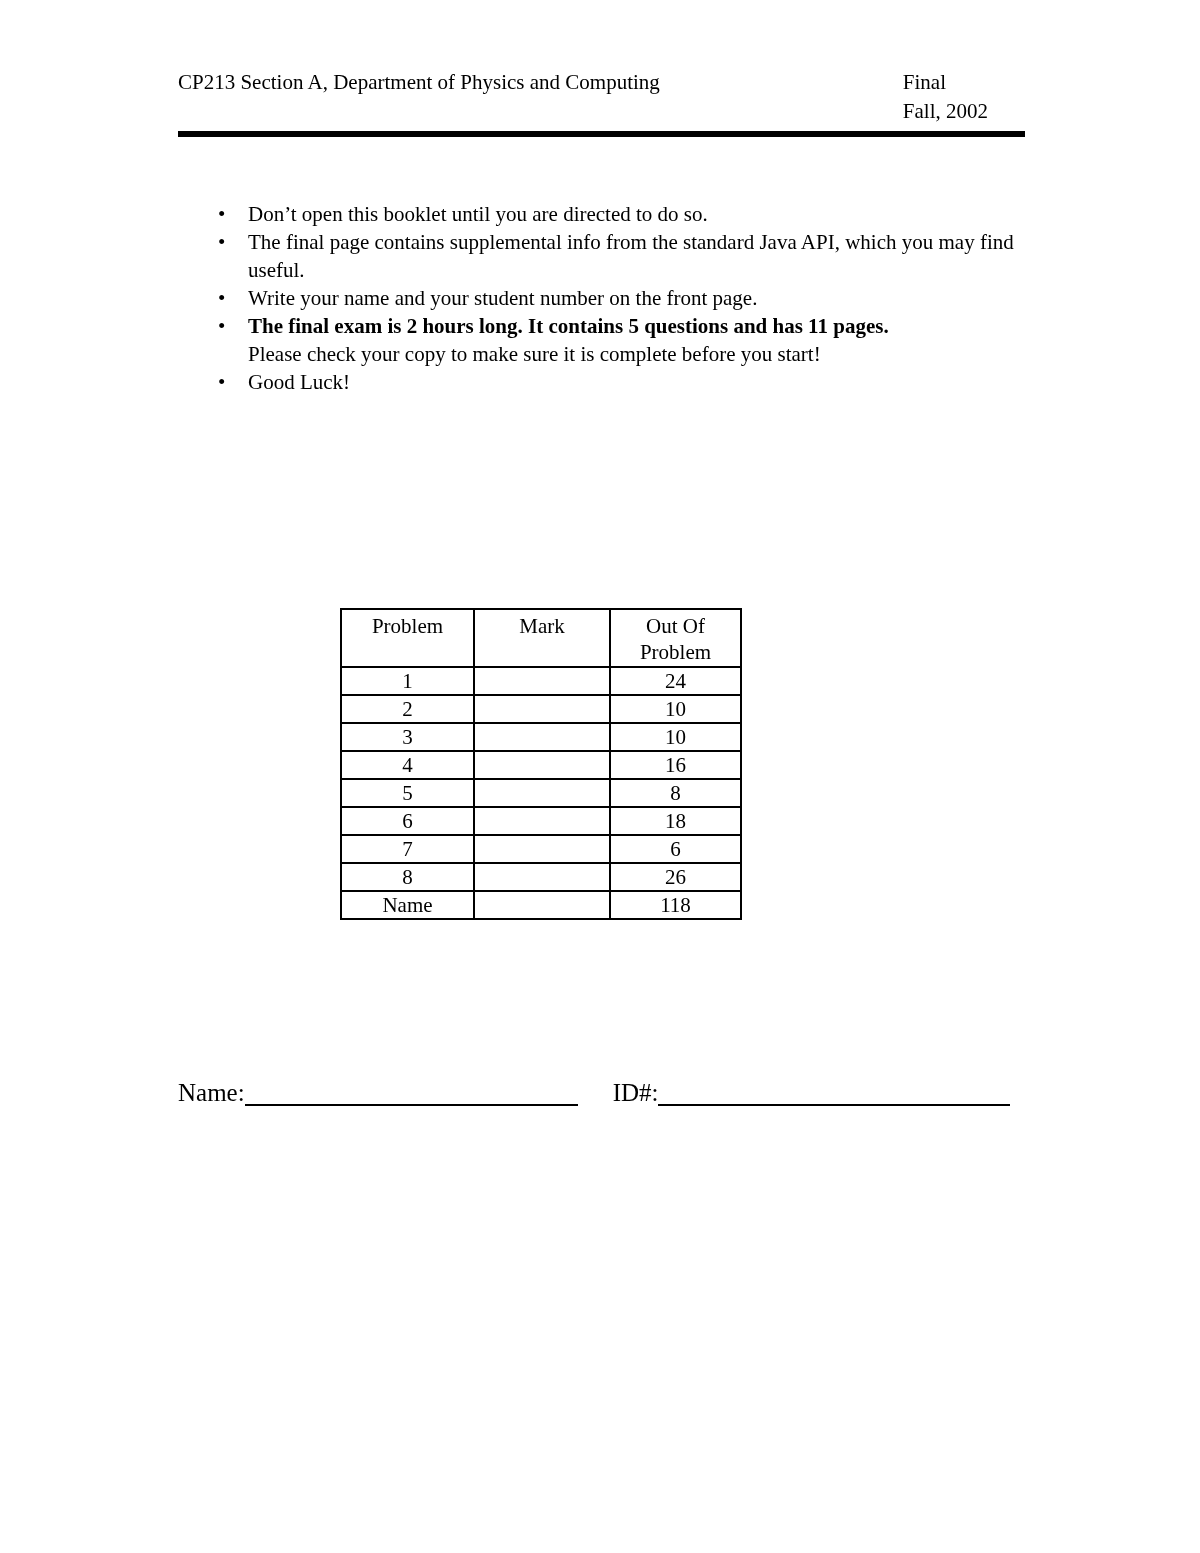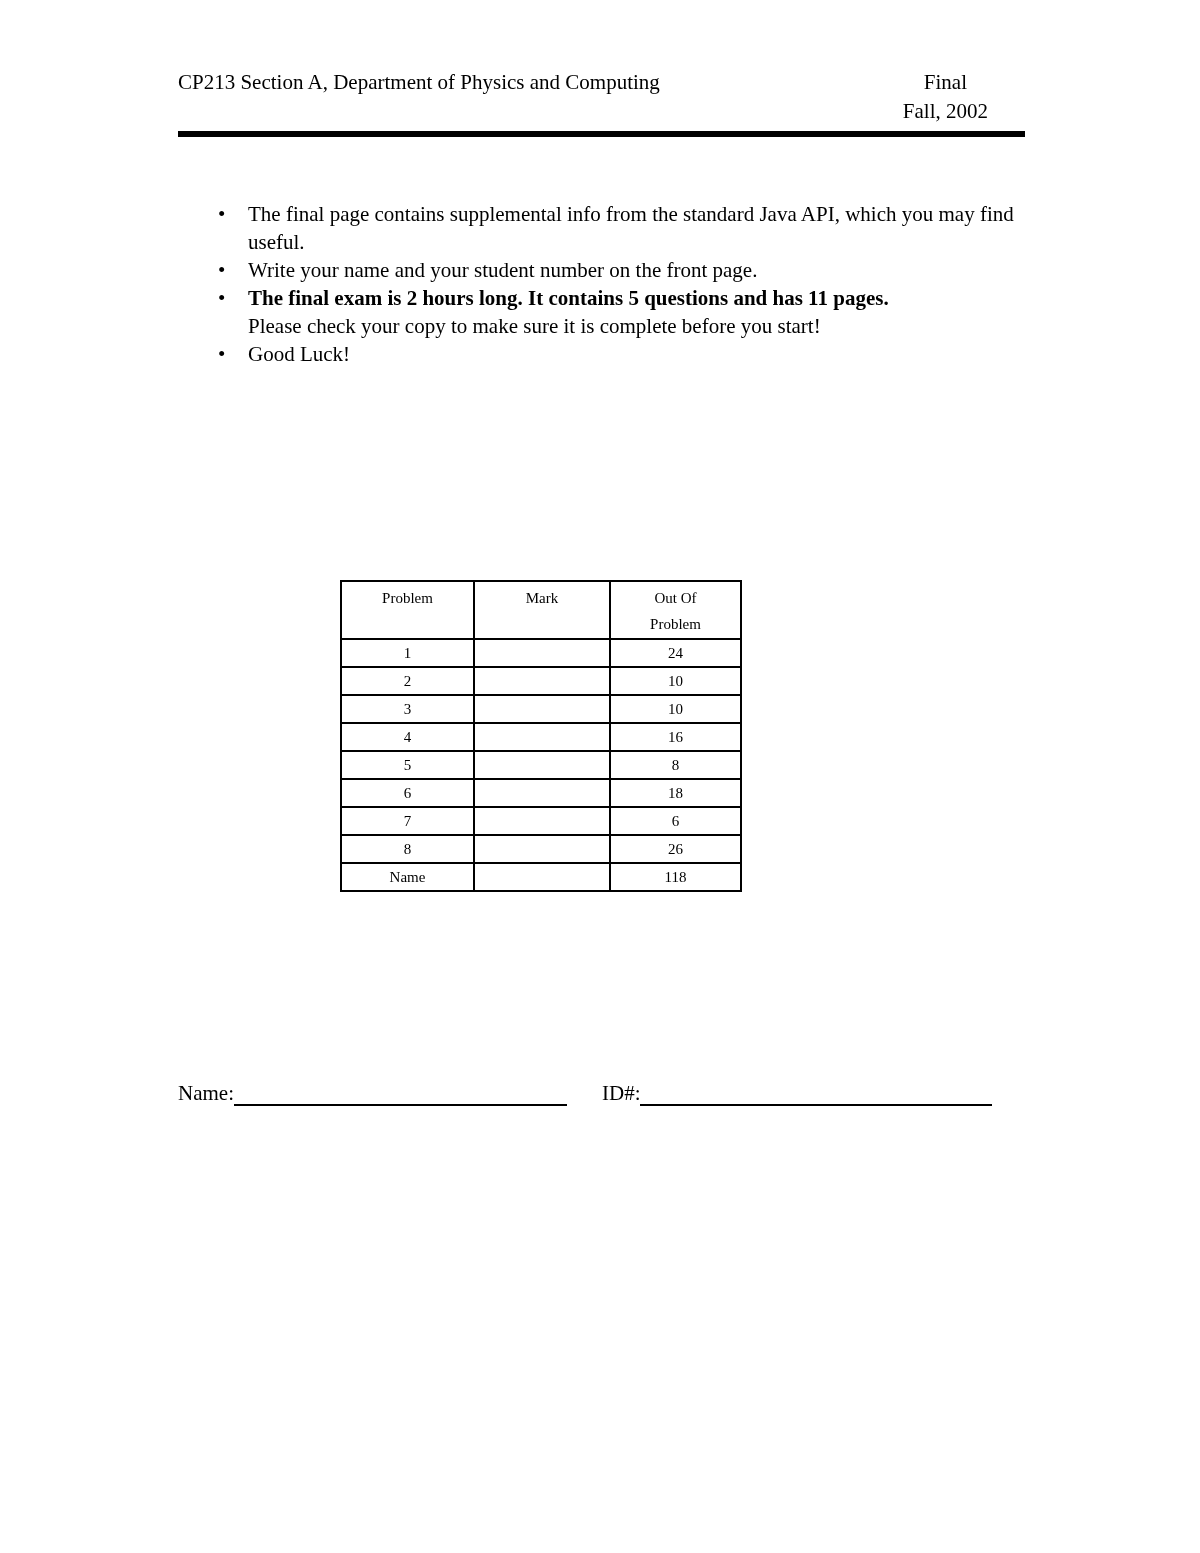--- a/index.html
+++ b/index.html
@@ -24,21 +24,21 @@
   
   .header {
     border-bottom: 6px solid #000;
     padding-bottom: 5px;
     display: flex;
     justify-content: space-between;
     font-size: 21px;
     line-height: 29px;
   }
   .header-left div { text-align: left; }
-  .header-right { text-align: center; padding-right: 37px; }
+  .header-right { text-align: left; padding-right: 37px; }
   
   .instructions {
     list-style: none;
     margin-top: 63px;
     font-size: 21px;
     line-height: 28px;
   }
   .instructions li {
     position: relative;
     padding-left: 70px;
@@ -50,21 +50,21 @@
     top: 0;
   }
   .bold-line { font-weight: bold; display: block; }
   .plain-line { display: block; }
   
   table.marks {
     border-collapse: collapse;
     margin: 212px 0 0 162px;
     table-layout: fixed;
     width: 400px;
-    font-size: 15px;
+    font-size: 21px;
   }
   table.marks th, table.marks td {
     border: 2px solid #000;
     text-align: center;
     font-weight: normal;
     padding: 0;
   }
   table.marks th {
     height: 58px;
     white-space: pre-line;
@@ -77,21 +77,21 @@
   col.c-mark { width: 136px; }
   col.c-outof { width: 131px; }
   
   .signature {
     position: absolute;
     left: 178px;
     top: 1080px;
     width: 847px;
     display: flex;
     align-items: flex-end;
-    font-size: 21px;
+    font-size: 25px;
     line-height: 26px;
   }
   .fill-line {
     display: inline-block;
     border-bottom: 2px solid #000;
     height: 26px;
   }
   .fill-name { width: 333px; }
   .fill-id { width: 352px; }
   .sig-gap { width: 35px; }
@@ -113,20 +113,21 @@
       <div class="header-left">
         <div>CP213 Section A, Department of Physics and Computing</div>
       </div>
       <div class="header-right">
         <div>Final</div>
         <div>Fall, 2002</div>
       </div>
     </div>
 
     <ul class="instructions">
+      <li>Don’t open this booklet until you are directed to do so.</li>
       <li>The final page contains supplemental info from the standard Java API, which you may find useful.</li>
       <li>Write your name and your student number on the front page.</li>
       <li>
         <span class="bold-line">The final exam is 2 hours long. It contains 5 questions and has 11 pages.</span>
         <span class="plain-line">Please check your copy to make sure it is complete before you start!</span>
       </li>
       <li>Good Luck!</li>
     </ul>
 
     <table class="marks">

